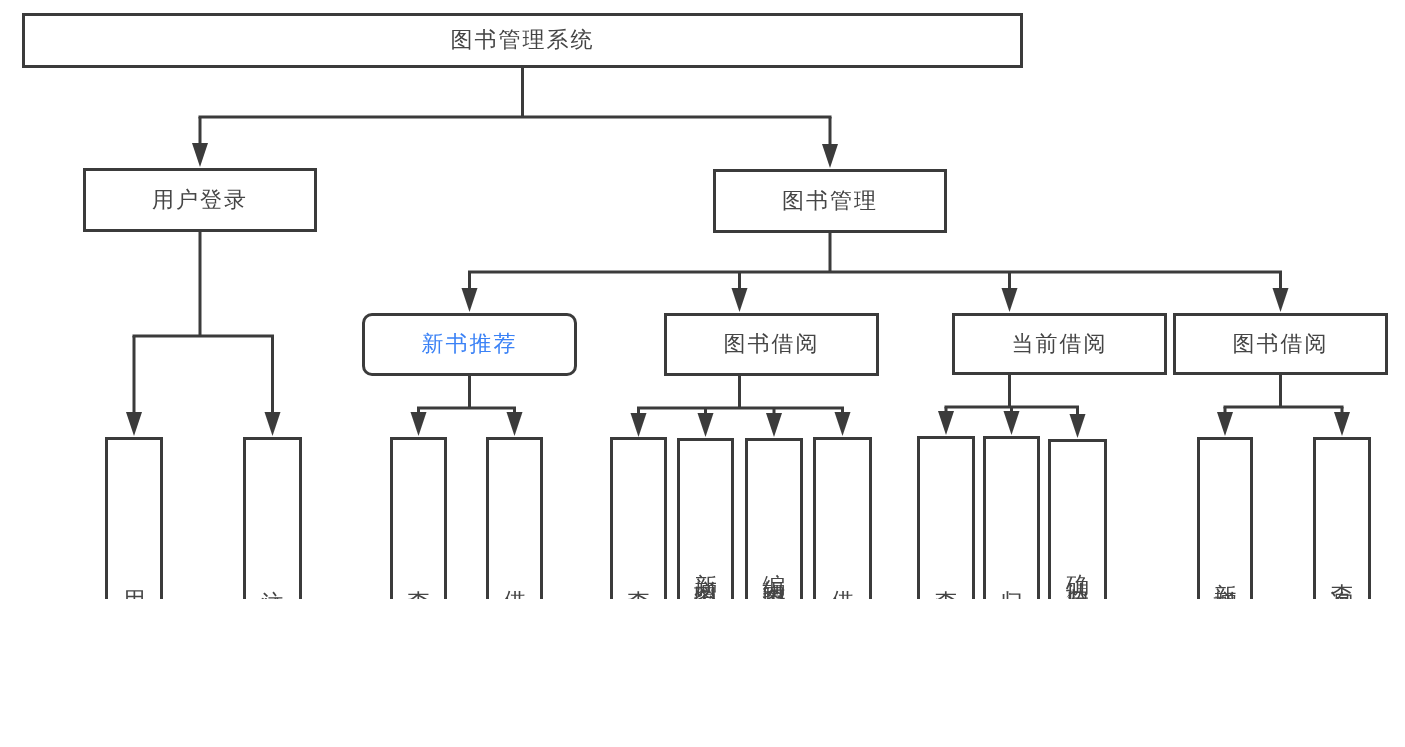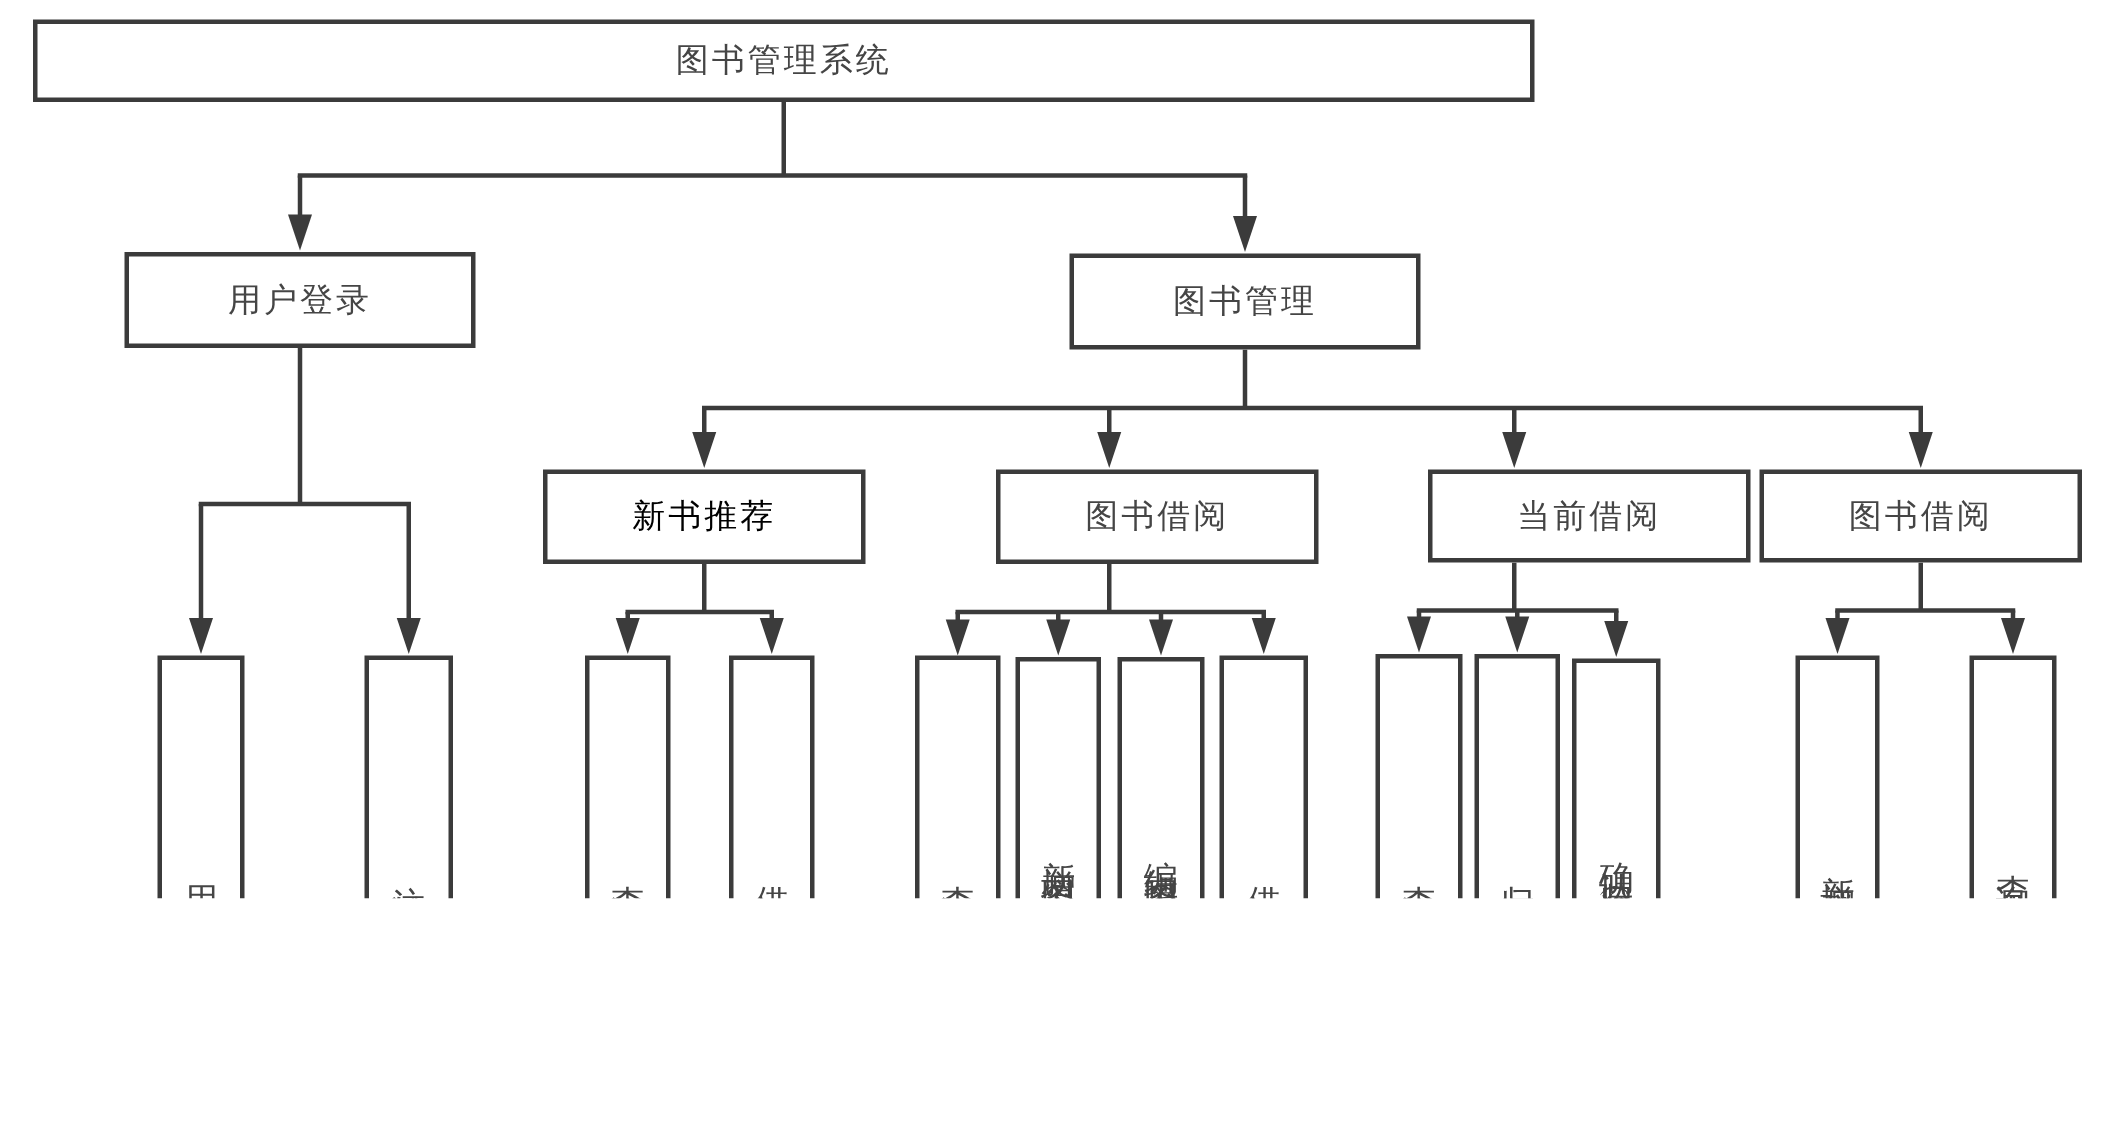--- a/index.html
+++ b/index.html
@@ -108,21 +108,21 @@
       <line x1="1223.5" y1="407" x2="1343.5" y2="407" stroke="#3b3b3b" stroke-width="3"></line>
       <line x1="1225" y1="407" x2="1225" y2="417" stroke="#3b3b3b" stroke-width="3"></line>
       <polygon points="1217,412 1233,412 1225,436" fill="#3b3b3b"></polygon>
       <line x1="1342" y1="407" x2="1342" y2="417" stroke="#3b3b3b" stroke-width="3"></line>
       <polygon points="1334,412 1350,412 1342,436" fill="#3b3b3b"></polygon>
     </svg>
   <div id="nodes">
       <div class="node" style="left: 22px; top: 13px; width: 1001px; height: 55px; border-color: rgb(59, 59, 59); color: rgb(69, 69, 69);">图书管理系统</div>
       <div class="node" style="left: 83px; top: 168px; width: 234px; height: 64px; border-color: rgb(59, 59, 59); color: rgb(69, 69, 69);">用户登录</div>
       <div class="node" style="left: 713px; top: 169px; width: 234px; height: 64px; border-color: rgb(59, 59, 59); color: rgb(69, 69, 69);">图书管理</div>
-      <div class="node" style="left: 362px; top: 313px; width: 215px; height: 63px; border-color: rgb(59, 59, 59); color: #000000;">新书推荐</div>
+      <div class="node" style="left: 362px; top: 313px; width: 215px; height: 63px; border-color: rgb(59, 59, 59); color: #3b82f6; border-radius: 10px;">新书推荐</div>
       <div class="node" style="left: 632px; top: 313px; width: 215px; height: 63px; border-color: rgb(59, 59, 59); color: rgb(69, 69, 69); margin-left: 32px;">图书借阅</div>
       <div class="node" style="left: 952px; top: 313px; width: 215px; height: 62px; border-color: rgb(59, 59, 59); color: rgb(69, 69, 69);">当前借阅</div>
       <div class="node" style="left: 1173px; top: 313px; width: 215px; height: 62px; border-color: rgb(59, 59, 59); color: rgb(69, 69, 69);">图书借阅</div>
       <div class="node vertical" style="left: 105px; top: 437px; width: 58px; height: 298px; border-color: rgb(59, 59, 59); color: rgb(69, 69, 69);">用户登录</div>
       <div class="node vertical" style="left: 243px; top: 437px; width: 59px; height: 298px; border-color: rgb(59, 59, 59); color: rgb(69, 69, 69);">注销登录</div>
       <div class="node vertical" style="left: 390px; top: 437px; width: 57px; height: 298px; border-color: rgb(59, 59, 59); color: rgb(69, 69, 69);">查询图书</div>
       <div class="node vertical" style="left: 486px; top: 437px; width: 57px; height: 298px; border-color: rgb(59, 59, 59); color: rgb(69, 69, 69);">借阅图书</div>
       <div class="node vertical" style="left: 610px; top: 437px; width: 57px; height: 298px; border-color: rgb(59, 59, 59); color: rgb(69, 69, 69);">查询图书</div>
       <div class="node vertical" style="left: 677px; top: 438px; width: 57px; height: 297px; border-color: rgb(59, 59, 59); color: rgb(69, 69, 69);">新增图书（管理员）</div>
       <div class="node vertical" style="left: 745px; top: 438px; width: 58px; height: 297px; border-color: rgb(59, 59, 59); color: rgb(69, 69, 69);">编辑图书（管理员）</div>

